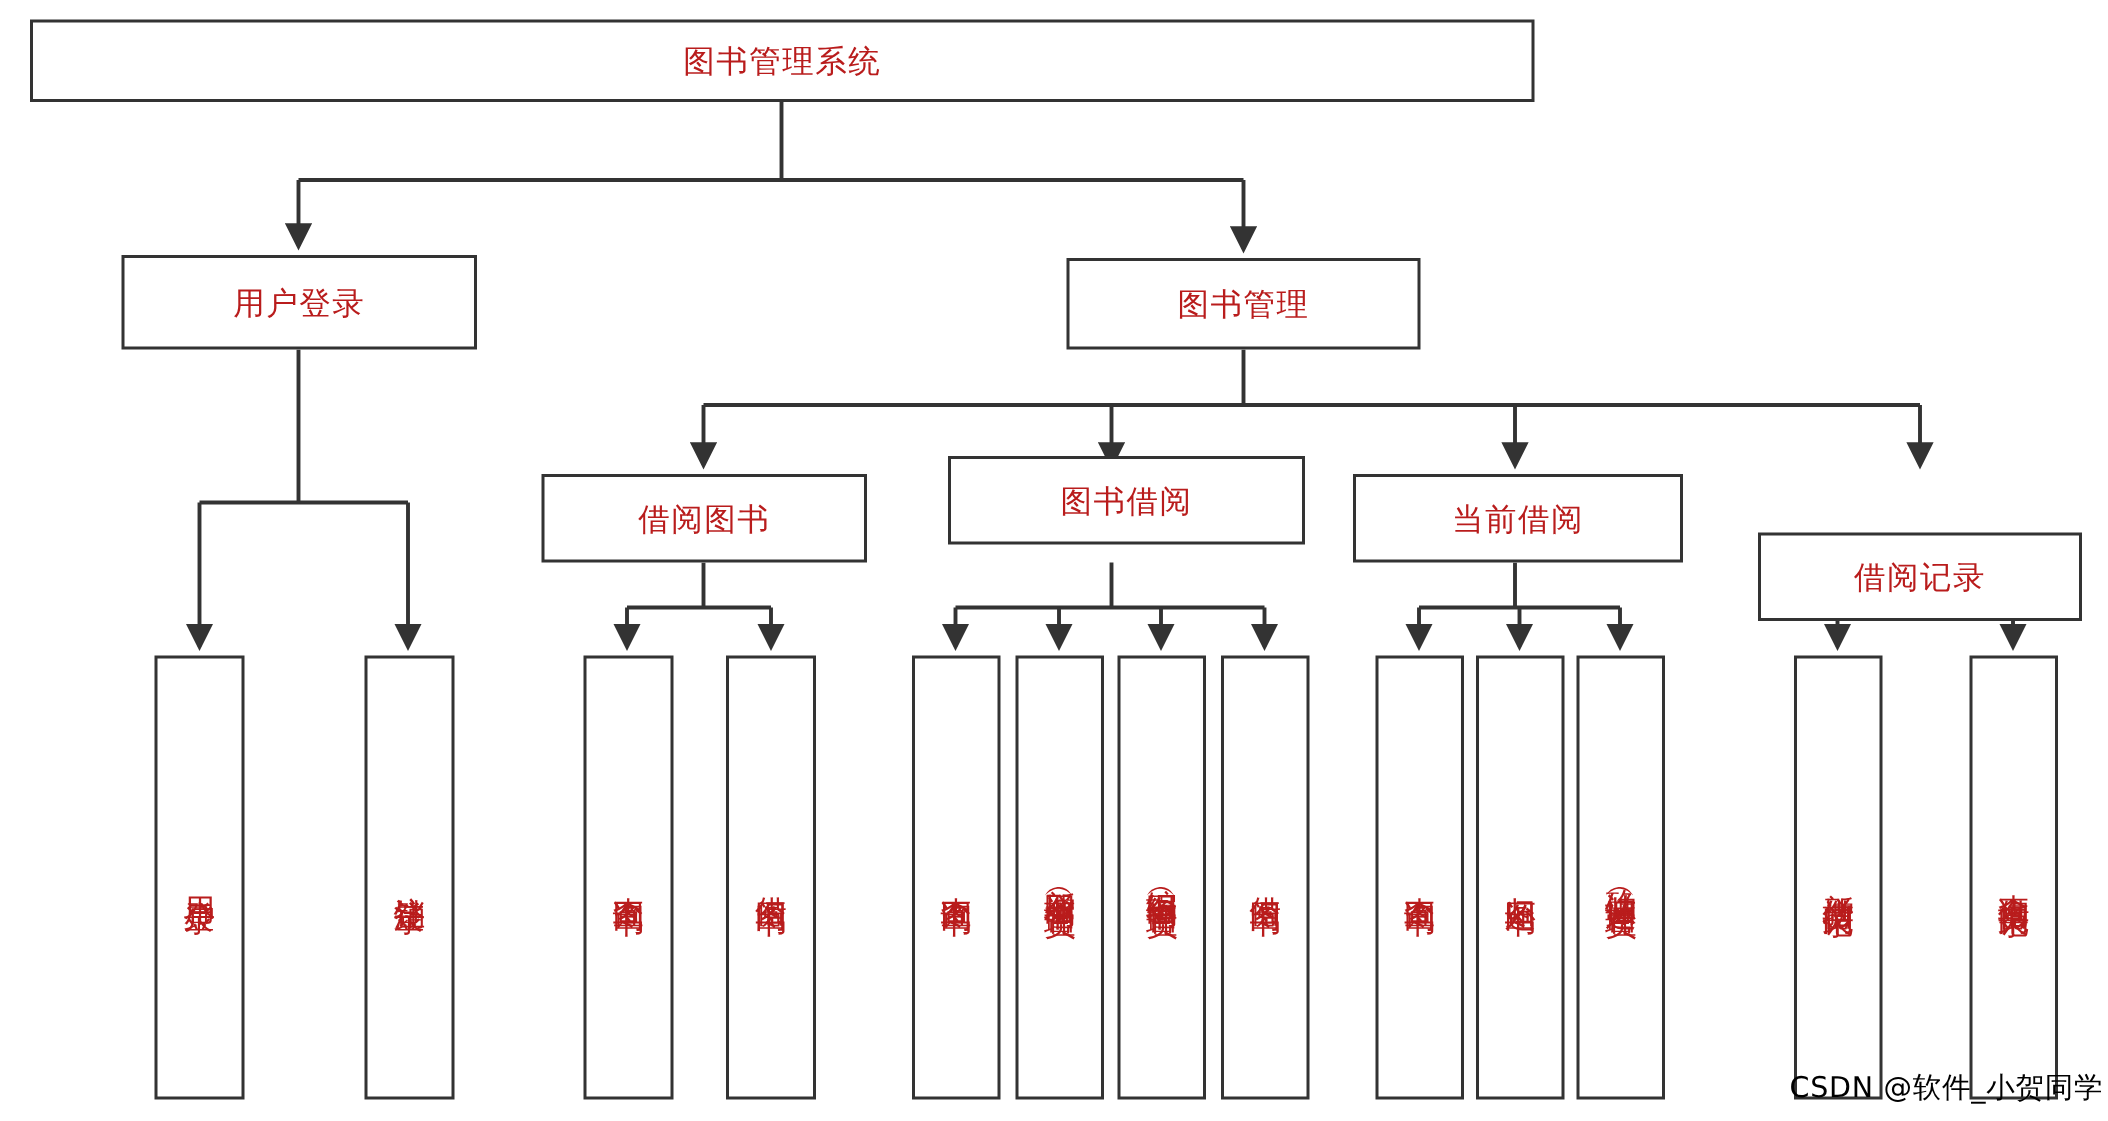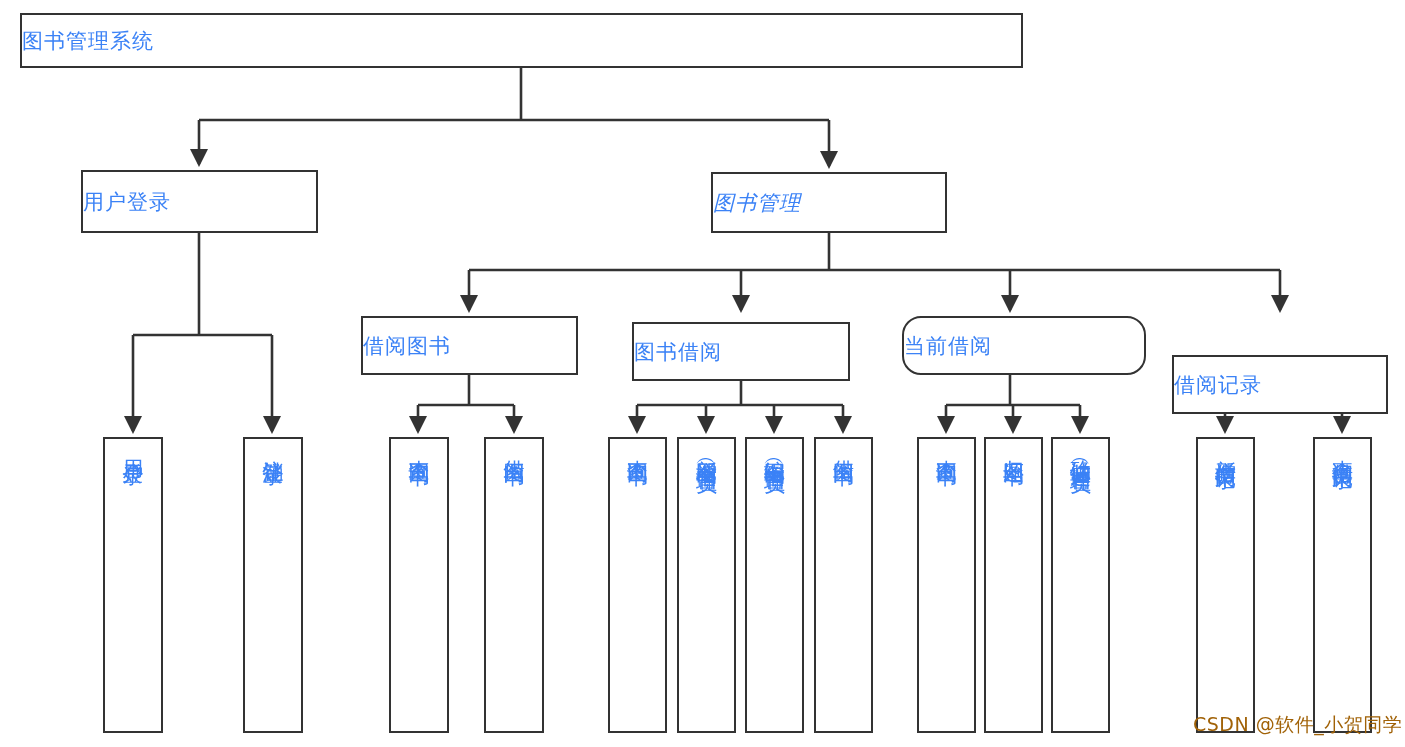--- a/index.html
+++ b/index.html
@@ -24,21 +24,22 @@
     width: 1405px;
     height: 747px;
   }
   .node {
     position: absolute;
     box-sizing: border-box;
     border: 2px solid #333333;
     background: #ffffff;
     display: flex;
     align-items: center;
-    color: #3b82f6;
+    justify-content: center;
+    color: #b91c1c;
   }
   .node.horiz {
     font-size: 21px;
     letter-spacing: 1px;
   }
   .node.vert {
     font-size: 21px;
     letter-spacing: 2px;
     writing-mode: vertical-rl;
     text-orientation: upright;
@@ -46,21 +47,21 @@
     padding: 4px 0;
   }
   .node.vert .vtext {
     writing-mode: vertical-rl;
     text-orientation: upright;
     display: block;
     text-align: center;
   }
   .watermark {
     position: absolute;
-    color: #a16207;
+    color: #000000;
     font-size: 19px;
     letter-spacing: 0.5px;
     white-space: nowrap;
     user-select: none;
   }
 </style>
 </head>
 <body>
 
 <div id="canvas">
@@ -117,31 +118,31 @@
     </g>
   </svg>
 
   <div class="node horiz" style="left:20px; top:13px; width:1003px; height:55px;">
     <span>图书管理系统</span>
   </div>
 
   <div class="node horiz" style="left:81px; top:170px; width:237px; height:63px;">
     <span>用户登录</span>
   </div>
-  <div class="node horiz" style="left:711px; top:172px; width:236px; height:61px;font-style:italic;">
+  <div class="node horiz" style="left:711px; top:172px; width:236px; height:61px;">
     <span>图书管理</span>
   </div>
 
   <div class="node horiz" style="left:361px; top:316px; width:217px; height:59px;">
     <span>借阅图书</span>
   </div>
-  <div class="node horiz" style="left:632px; top:322px; width:218px; height:59px;">
+  <div class="node horiz" style="left:632px; top:304px; width:238px; height:59px;">
     <span>图书借阅</span>
   </div>
-  <div class="node horiz" style="left:902px; top:316px; width:244px; height:59px;border-radius:19px;">
+  <div class="node horiz" style="left:902px; top:316px; width:220px; height:59px;">
     <span>当前借阅</span>
   </div>
   <div class="node horiz" style="left:1172px; top:316px; width:216px; height:59px;margin-top:39px;">
     <span>借阅记录</span>
   </div>
 
   <div class="node vert" style="left:103px; top:437px; width:60px; height:296px;">
     <span class="vtext">用户登录</span>
   </div>
   <div class="node vert" style="left:243px; top:437px; width:60px; height:296px;">

